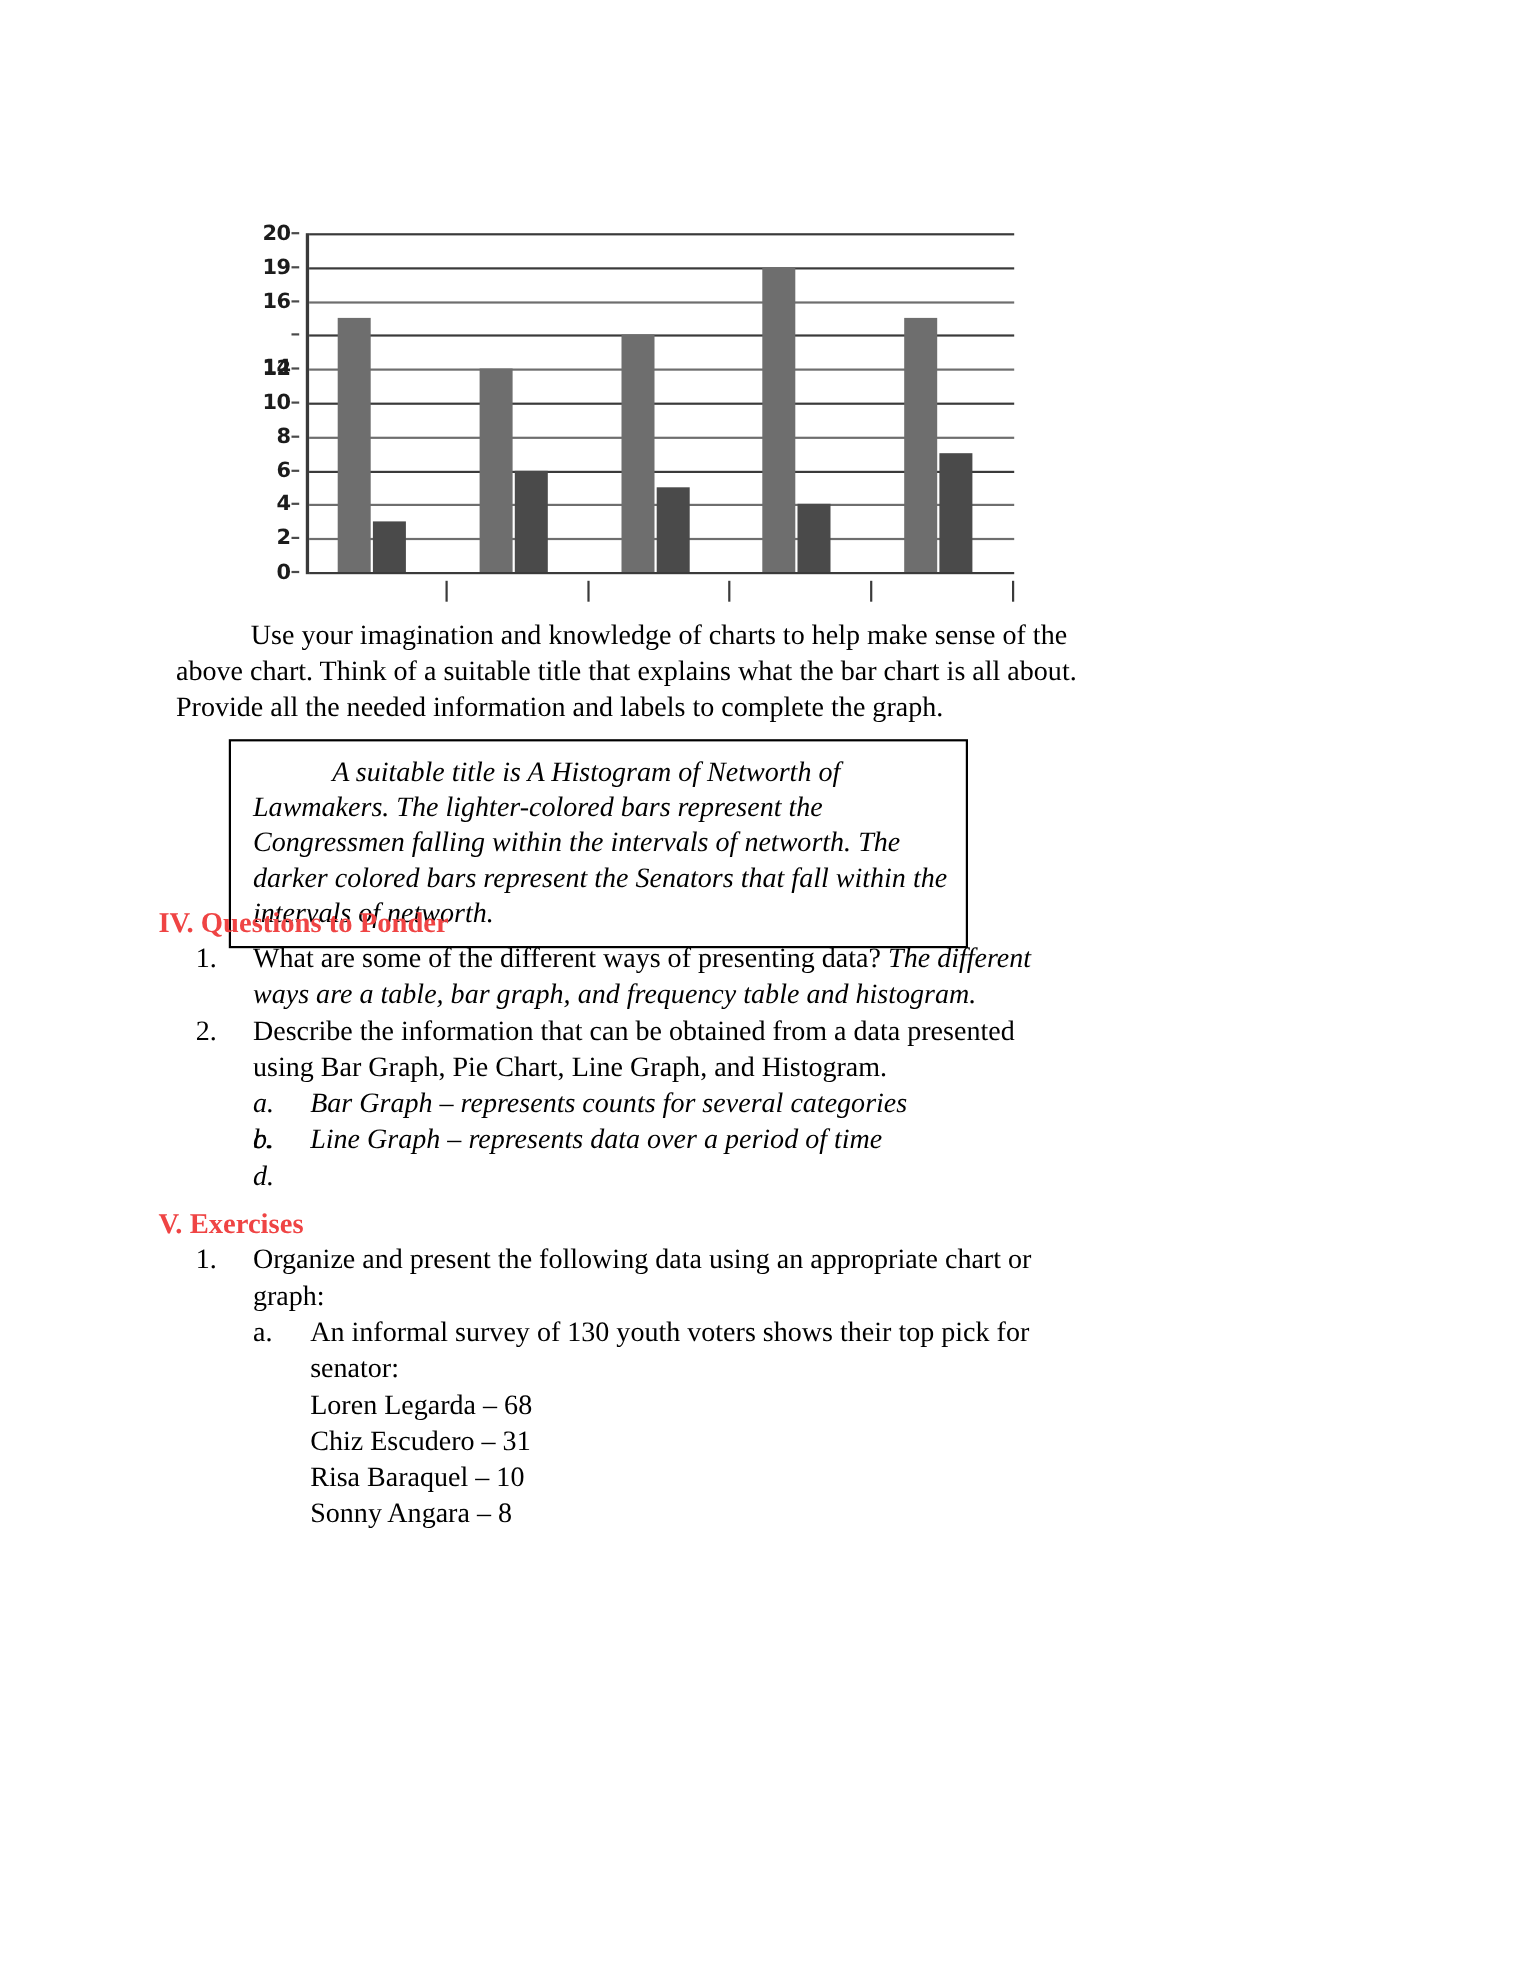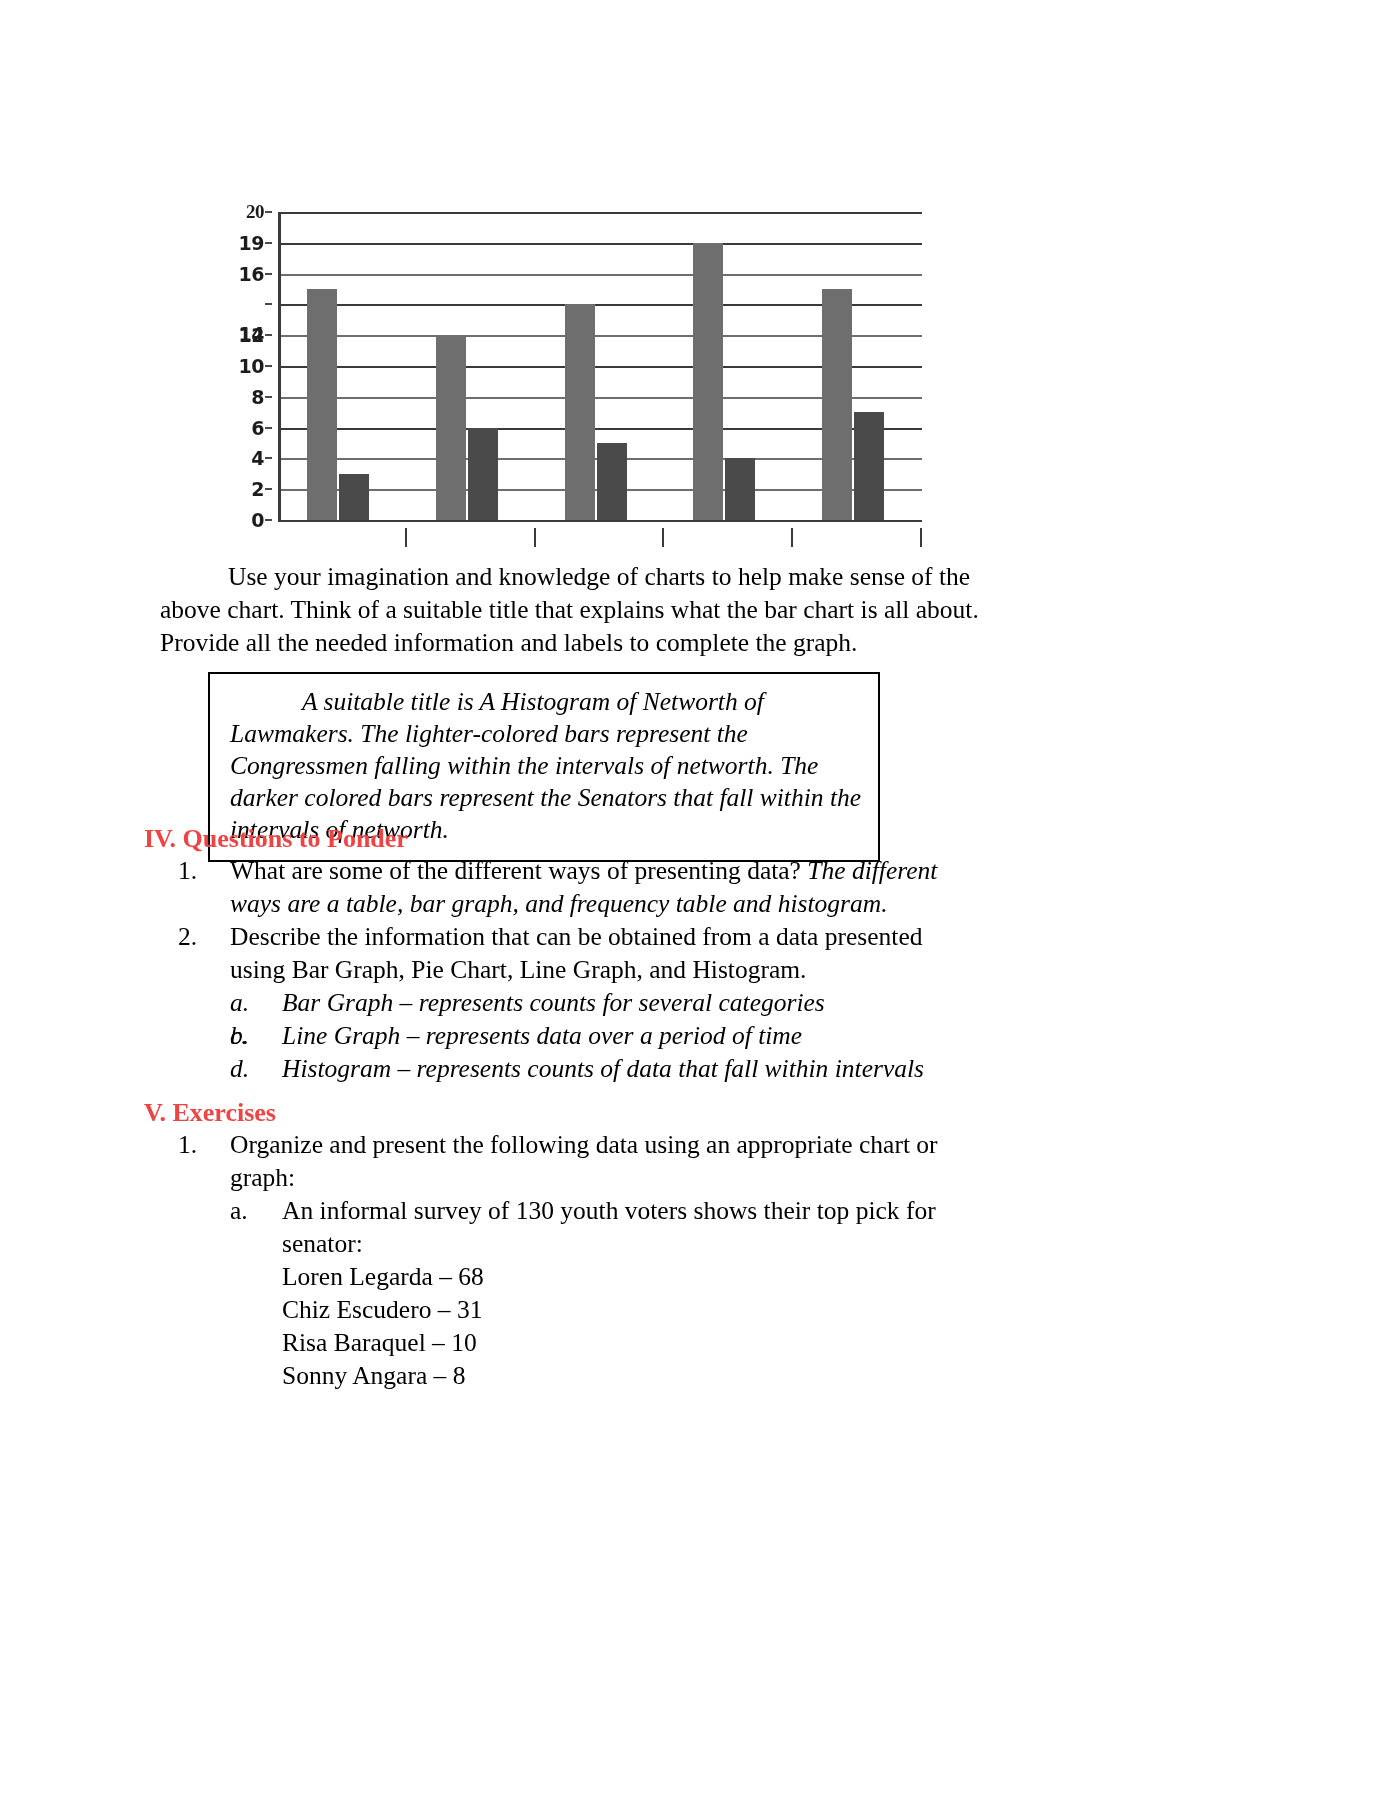--- a/index.html
+++ b/index.html
@@ -210,21 +210,21 @@
   .namelist li { white-space: nowrap; }
 </style>
 </head>
 <body>
 
 <div class="page">
 
   <div class="chart-wrap">
     <div class="chart-inner">
       <div class="y-axis-labels" id="y-axis">
-          <div class="y-tick" style="top: 0px; font-family: Liberation Serif, serif;">20</div>
+          <div class="y-tick" style="top: 0px;">20</div>
           <div class="y-tick-dash" style="top: 0px;"></div>
           <div class="y-tick" style="top: 30.8px;">19</div>
           <div class="y-tick-dash" style="top: 30.8px;"></div>
           <div class="y-tick" style="top: 61.6px;">16</div>
           <div class="y-tick-dash" style="top: 61.6px;"></div>
           <div class="y-tick" style="top: 92.4px; margin-top: 30px;">14</div>
           <div class="y-tick-dash" style="top: 92.4px;"></div>
           <div class="y-tick" style="top: 123.2px;">12</div>
           <div class="y-tick-dash" style="top: 123.2px;"></div>
           <div class="y-tick" style="top: 154px;">10</div>
@@ -285,21 +285,21 @@
     <p><span class="indent"></span><span>A suitable title is A Histogram of Networth of Lawmakers. The lighter-colored bars represent the Congressmen falling within the intervals of networth. The darker colored bars represent the Senators that fall within the intervals of networth.</span></p>
   </div>
 
   <div class="section-head" id="sec-iv">IV. Questions to Ponder</div>
   <ol class="numlist" id="q-list">
       <li><span class="marker">1.</span><span>What are some of the different ways of presenting data? </span><span class="ital">The different ways are a table, bar graph, and frequency table and histogram.</span></li>
       <li><span class="marker">2.</span><span>Describe the information that can be obtained from a data presented using Bar Graph, Pie Chart, Line Graph, and Histogram.</span><ol class="alphalist sub-indent">
           <li><span class="marker">a.</span><span class="ital">Bar Graph – represents counts for several categories</span></li>
           <li><span class="marker">b.</span></li>
           <li><span class="marker">c.</span><span class="ital">Line Graph – represents data over a period of time</span></li>
-          <li><span class="marker">d.</span><span class="ital">Histogram – represents counts of data that fall within intervals</span></li>
+          <li><span class="marker">d.</span></li>
         </ol></li>
     </ol>
 
   <div class="section-head" id="sec-v">V. Exercises</div>
   <ol class="numlist" id="ex-list">
       <li><span class="marker">1.</span><span>Organize and present the following data using an appropriate chart or graph:</span><ol class="alphalist sub-indent">
           <li><span class="marker plain-marker">a.</span><span>An informal survey of 130 youth voters shows their top pick for senator:</span><ul class="namelist">
               <li>Loren Legarda – 68</li>
               <li>Chiz Escudero – 31</li>
               <li>Risa Baraquel – 10</li>

